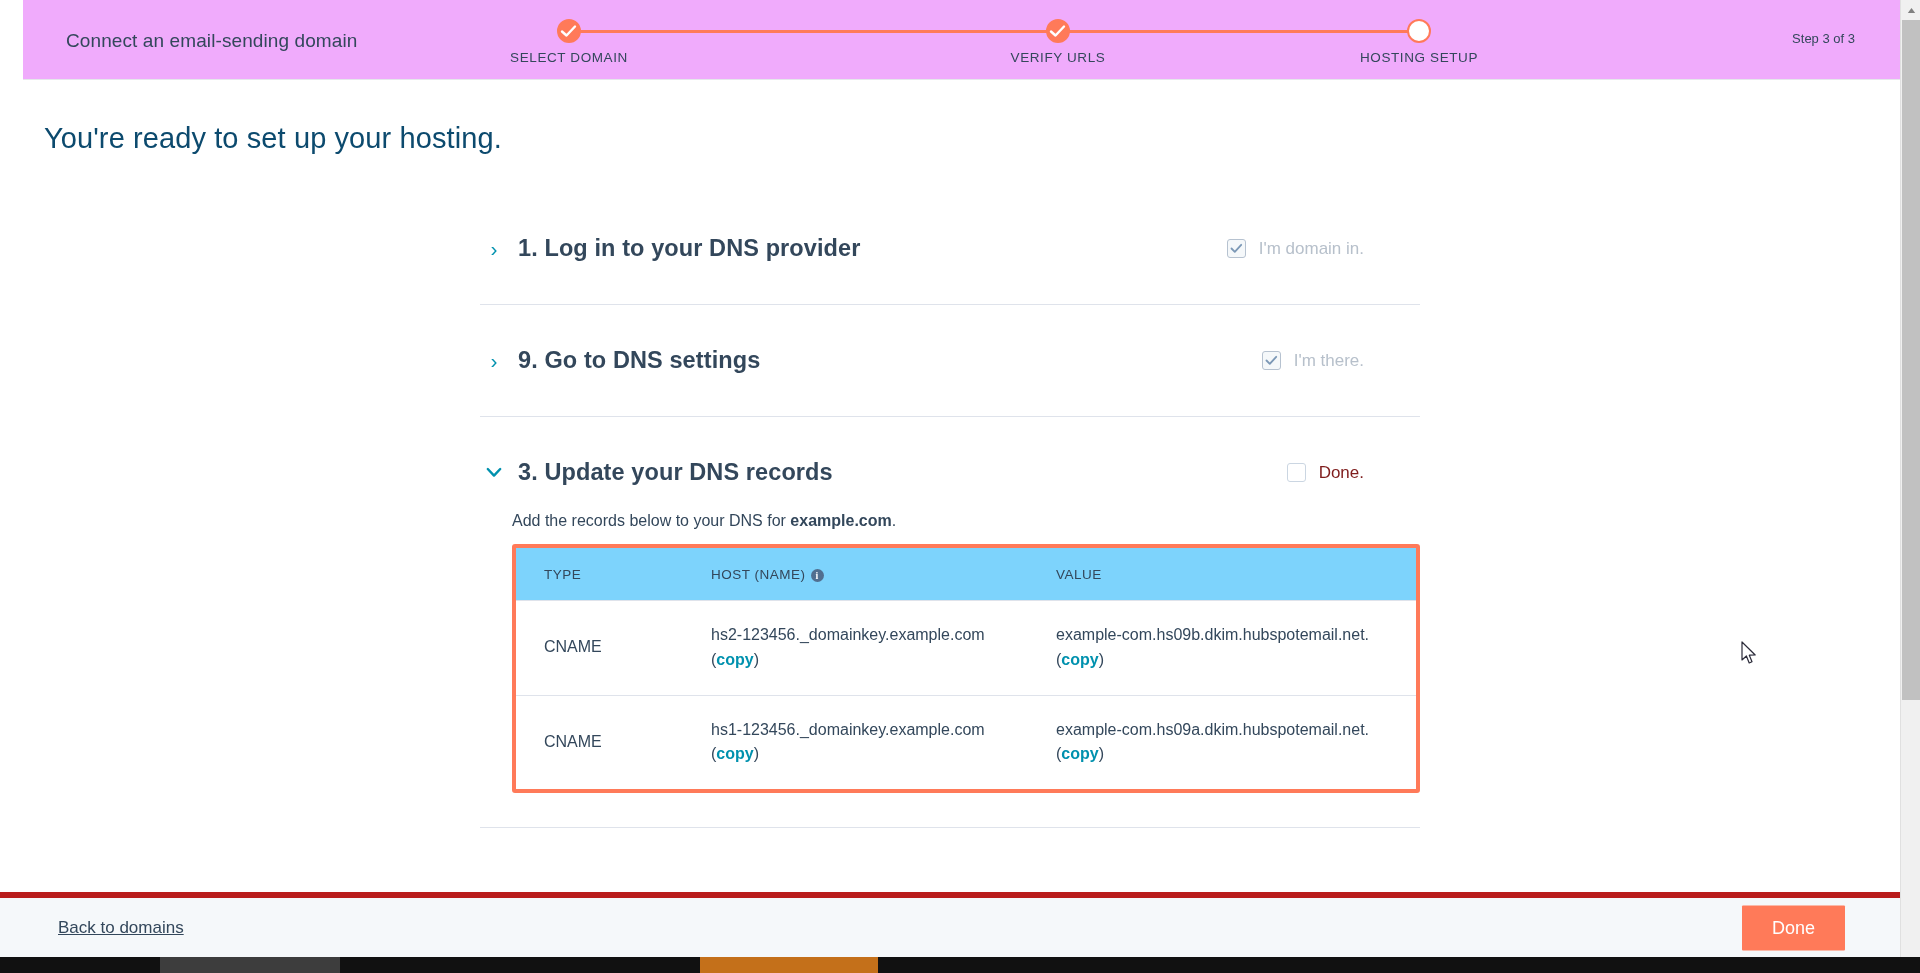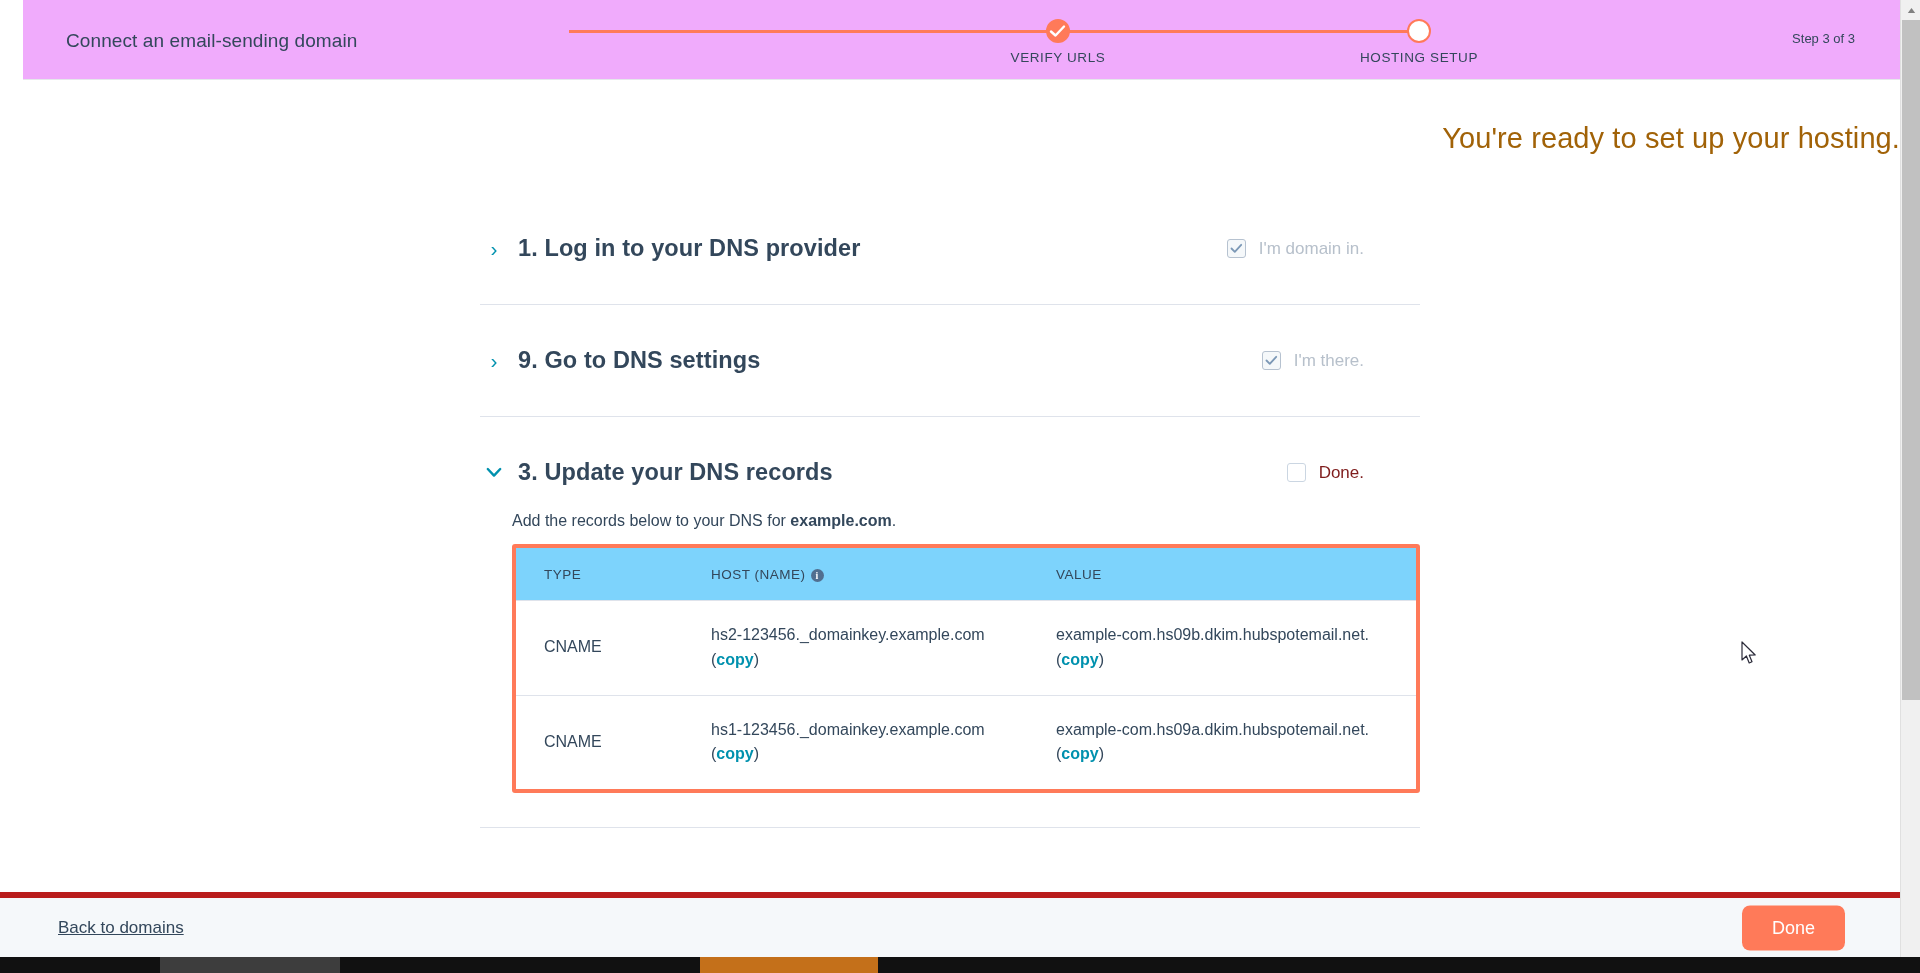--- a/index.html
+++ b/index.html
@@ -104,25 +104,26 @@
     top: 82px;
     left: 0;
     width: 1900px;
     height: 810px;
     background: #ffffff;
     overflow: hidden;
   }
 
   .page-heading {
     margin-top: 40px;
-    text-align: right;
+    text-align: left;
     font-size: 29px;
     font-weight: 400;
-    color: #a16207;
+    color: #0c4a6e;
     letter-spacing: 0.1px;
+    padding-left: 44px;
   }
   .page-sub {
     margin-top: 18px;
     text-align: center;
     font-size: 16.5px;
     color: #516f90;
   }
   .page-sub a {
     color: #0091ae;
     font-weight: bold;
@@ -281,21 +282,21 @@
     cursor: pointer;
   }
   .done-btn {
     position: absolute;
     right: 55px;
     top: 50%;
     transform: translateY(-50%);
     background: #ff7a59;
     color: #ffffff;
     border: none;
-    border-radius: 8px;
+    border-radius: 1px;
     font-size: 18px;
     font-family: "Liberation Sans", sans-serif;
     padding: 12px 30px;
     cursor: pointer;
   }
 
   
   .scrollbar {
     position: absolute;
     top: 0; right: 0;
@@ -353,20 +354,28 @@
 <body>
 
 <div id="app">
 
   <div class="header">
     <div class="header-title">Connect an email-sending domain</div>
 
     <div class="stepper">
       <div class="stepper-line"></div>
 
+      <div class="step done" id="step-select">
+        <div class="dot">
+          <svg width="20" height="16" viewBox="0 0 20 16">
+              <path d="M3 8.5 L7.5 12.5 L16 3.5" stroke="#ffffff" stroke-width="2.4" fill="none" stroke-linecap="round" stroke-linejoin="round"></path>
+            </svg>
+        </div>
+        <div class="step-label">SELECT DOMAIN</div>
+      </div>
 
       <div class="step done" id="step-verify">
         <div class="dot">
           <svg width="20" height="16" viewBox="0 0 20 16">
               <path d="M3 8.5 L7.5 12.5 L16 3.5" stroke="#ffffff" stroke-width="2.4" fill="none" stroke-linecap="round" stroke-linejoin="round"></path>
             </svg>
         </div>
         <div class="step-label">VERIFY URLS</div>
       </div>
 

